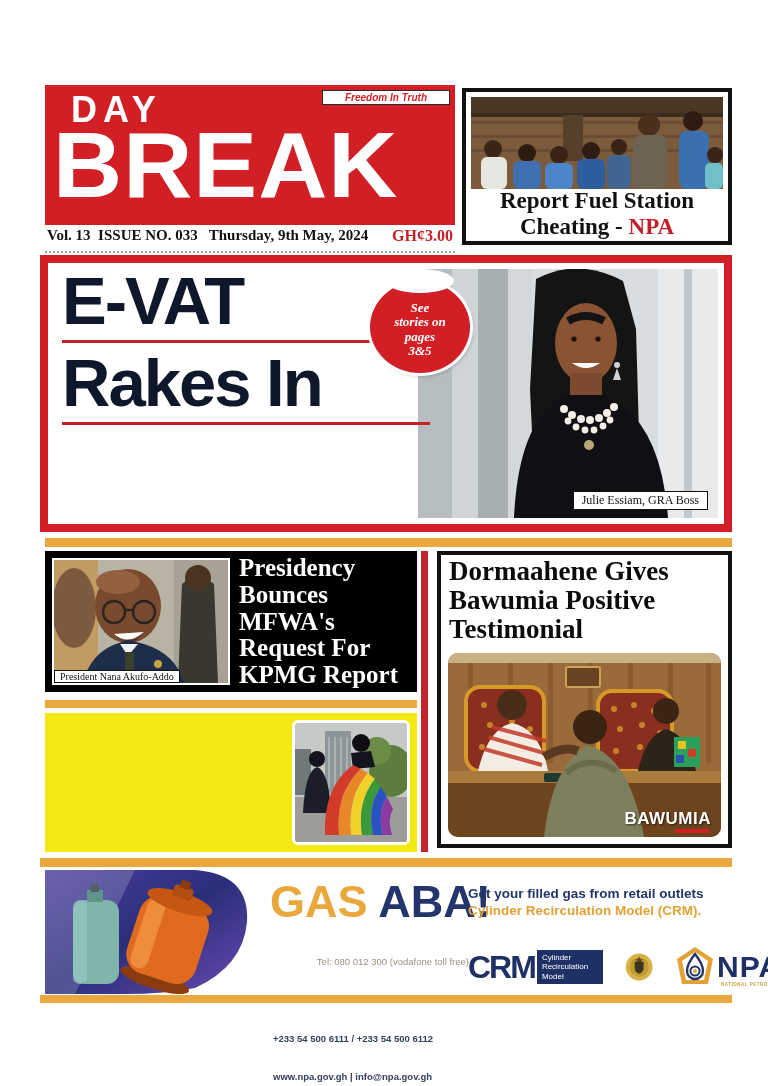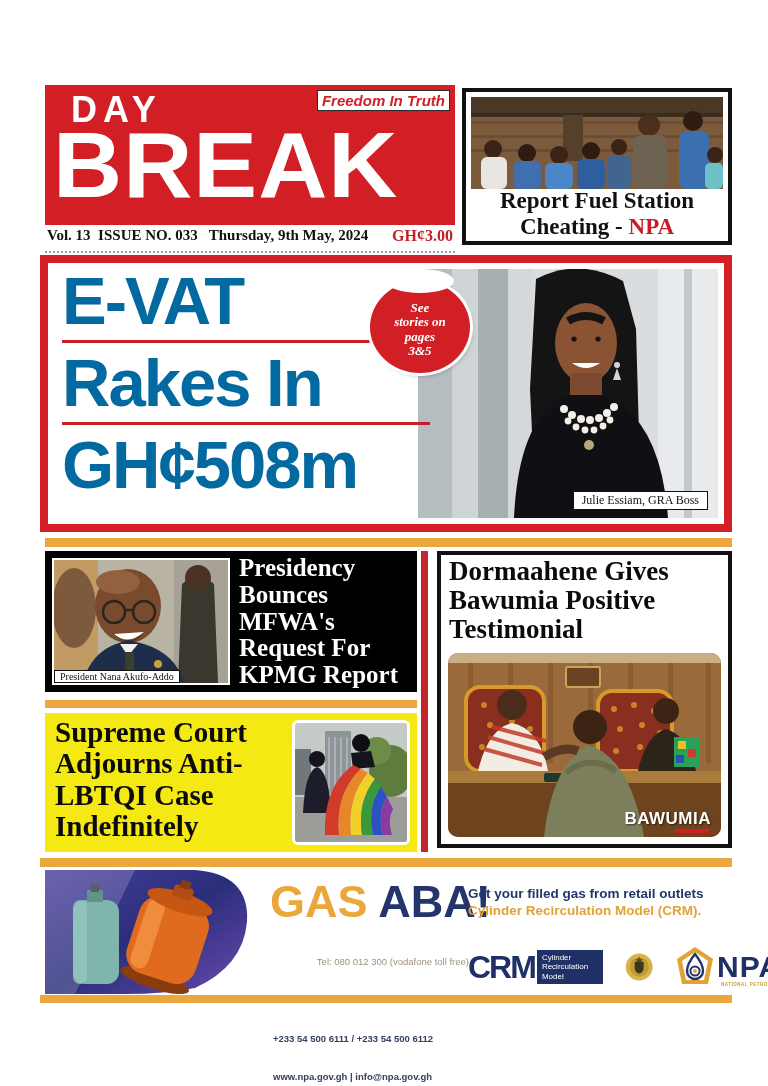--- a/index.html
+++ b/index.html
@@ -3,42 +3,42 @@
 <meta charset="utf-8">
 <style>
   html,body{margin:0;padding:0;background:#ffffff;}
   .page{position:relative;width:768px;height:1086px;background:#ffffff;overflow:hidden;
         font-family:"Liberation Serif",serif;}
   .abs{position:absolute;}
 
   
   .masthead{left:45px;top:85px;width:410px;height:140px;background:#d21f26;}
   .tagline-box{position:absolute;top:5px;right:5px;background:#ffffff;border:1px solid #2a2a2a;
-      padding:1px 4px;font-family:"Liberation Sans",sans-serif;font-weight:bold;font-style:italic;
-      color:#d21f26;font-size:15px;}
+      padding:1px 22px;font-family:"Liberation Sans",sans-serif;font-weight:bold;font-style:italic;
+      color:#d21f26;font-size:10px;}
   .title-day{position:absolute;left:26px;top:4px;color:#ffffff;font-family:"Liberation Sans",sans-serif;
       font-weight:900;font-size:36px;letter-spacing:6px;}
   .title-break{position:absolute;left:8px;top:34px;color:#ffffff;font-family:"Liberation Sans",sans-serif;
       font-weight:900;font-size:92px;line-height:1;letter-spacing:1px;transform:scaleX(1.04);transform-origin:left;}
   .issue-row{left:45px;top:227px;width:410px;height:24px;border-bottom:2px dotted #9a9a9a;}
   .issue-line{position:absolute;left:2px;top:0;font-size:15px;font-weight:bold;color:#111;white-space:pre;}
   .price{position:absolute;right:2px;top:0;font-size:16px;font-weight:bold;color:#c41e26;}
 
   
   .topstory{left:462px;top:88px;width:270px;height:157px;border:4px solid #111;background:#fff;box-sizing:border-box;}
   .topstory-photo{position:absolute;left:5px;top:5px;width:252px;height:92px;}
   .topstory-headline{position:absolute;left:0;bottom:2px;width:100%;text-align:center;
       font-weight:bold;font-size:23px;line-height:1.1;color:#111;}
   .npa-red{color:#c41e26;}
 
   
   .lead{left:40px;top:255px;width:692px;height:277px;border:8px solid #d21f26;background:#fff;box-sizing:border-box;}
   .lead-photo{position:absolute;right:6px;top:6px;width:300px;height:249px;}
   .lead-headline{position:absolute;left:14px;top:4px;width:372px;font-family:"Liberation Sans",sans-serif;
-      font-weight:900;color:#0369a1;}
+      font-weight:900;color:#0f172a;}
   .lead-line{font-size:67px;line-height:1.0;letter-spacing:-2px;white-space:nowrap;}
   .lead-line3{text-shadow:3px 0 0 #fff,-3px 0 0 #fff,0 3px 0 #fff,0 -3px 0 #fff,2px 2px 0 #fff,-2px -2px 0 #fff;position:relative;z-index:3;}
   .lead-rule{height:3px;background:#c41e26;width:368px;margin:6px 0 6px 0;}
   .badge{position:absolute;left:322px;top:18px;width:100px;height:92px;background:#d21f26;border-radius:50%;
       box-shadow:0 0 0 3px #ffffff,2px 3px 4px rgba(0,0,0,.25);z-index:4;text-align:center;color:#fff;
       font-style:italic;font-weight:bold;font-size:13px;line-height:1.1;}
   .badge::before{content:"";position:absolute;left:16px;top:-12px;width:68px;height:24px;background:#ffffff;border-radius:50%;}
   .badge-text{position:relative;padding-top:20px;}
   .photo-caption{position:absolute;background:#fff;border:1px solid #111;color:#111;font-size:12px;
       padding:1px 8px;white-space:nowrap;font-family:Liberation Serif, serif;}
@@ -181,21 +181,20 @@
           <circle cx="185" cy="157" r="3.4"></circle>
           <circle cx="192" cy="151" r="3.4"></circle>
       </g>
       <circle cx="171" cy="176" r="5" fill="#b9a77a"></circle>
     </svg>
     <div class="lead-headline">
       <div class="lead-line">E-VAT</div>
       <div class="lead-rule"></div>
       <div class="lead-line">Rakes In</div>
       <div class="lead-rule"></div>
-      <div class="lead-line lead-line3">GH¢508m</div>
     </div>
     <div class="badge">
       <div class="badge-text">
         <div>See</div>
         <div>stories on</div>
         <div>pages</div>
         <div>3&amp;5</div>
       </div>
     </div>
     <div class="photo-caption" style="right:16px;bottom:14px;">Julie Essiam, GRA Boss</div>
@@ -306,21 +305,20 @@
         <path d="M96 104 Q116 92 130 98" stroke="#5a3a22" stroke-width="9" fill="none"></path>
       </svg>
       <div class="watermark">BAWUMIA</div>
       <div class="watermark-bar"></div>
     </div>
   </div>
 
   <div class="abs goldbar" style="left:45px;top:700px;width:372px;height:8px;"></div>
 
   <div class="abs supreme">
-    <div class="supreme-headline">Supreme Court Adjourns Anti-LBTQI Case Indefinitely</div>
     <div class="supreme-photo">
       <svg width="100%" height="100%" viewBox="0 0 112 119" preserveAspectRatio="none">
         <rect width="112" height="119" fill="#c6cac6"></rect>
         <rect x="30" y="8" width="26" height="62" fill="#8d9598"></rect>
         <g stroke="#b8bec0" stroke-width="1.4">
             <line x1="34" y1="14" x2="34" y2="66"></line>
             <line x1="40" y1="14" x2="40" y2="66"></line>
             <line x1="46" y1="14" x2="46" y2="66"></line>
             <line x1="52" y1="14" x2="52" y2="66"></line>
           </g>

